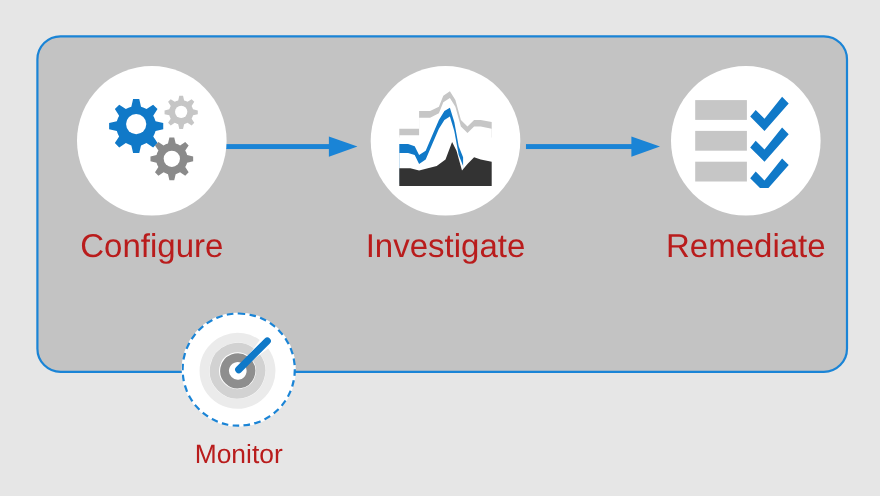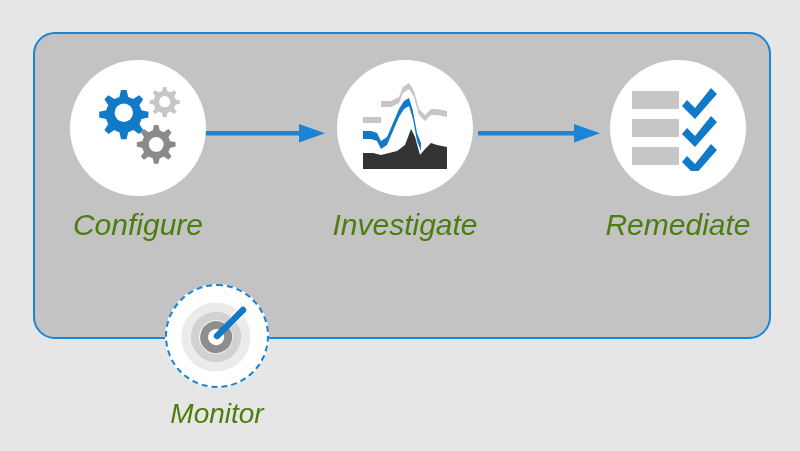--- a/index.html
+++ b/index.html
@@ -44,24 +44,23 @@
     width: 136px;
     height: 136px;
     margin: 0 auto;
     border-radius: 50%;
     background: #ffffff;
   }
   .stage-label {
     margin-top: 12px;
     font-size: 30px;
     line-height: 34px;
-    color: #4d7c0f;
+    color: #b91c1c;
     font-family: "Liberation Sans", sans-serif;
     white-space: nowrap;
-    font-style: italic;
   }
   #stage-configure  { left: 58px;  top: 60px; }
   #stage-investigate{ left: 325px; top: 60px; }
   #stage-remediate  { left: 598px; top: 60px; }
 
   
   #stage-monitor {
     position: absolute;
     left: 137px;
     top: 284px;
@@ -70,21 +69,21 @@
   }
   #stage-monitor .stage-circle {
     width: 104px;
     height: 104px;
     background: #ffffff;
     border: 2px dashed #1a84d6;
     box-sizing: border-box;
   }
   #stage-monitor .stage-label {
     margin-top: 10px;
-    font-size: 28px;
+    font-size: 24px;
     line-height: 32px;
   }
 
   
   .arrow {
     position: absolute;
     height: 24px;
     top: 121px;
   }
   #arrow-1 { left: 203px; width: 122px; }

